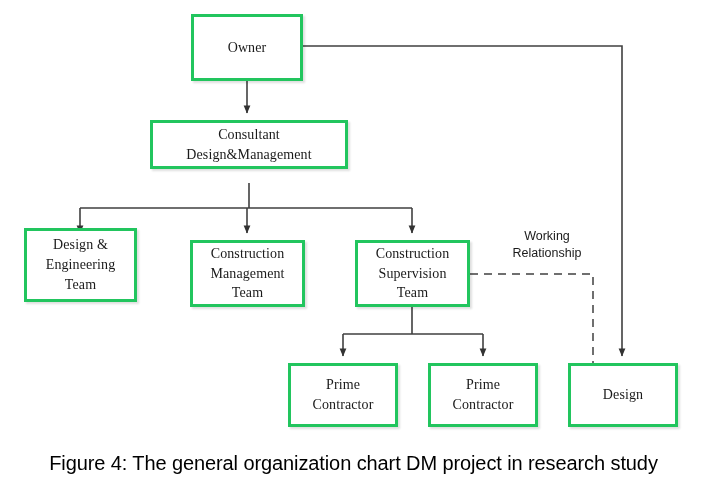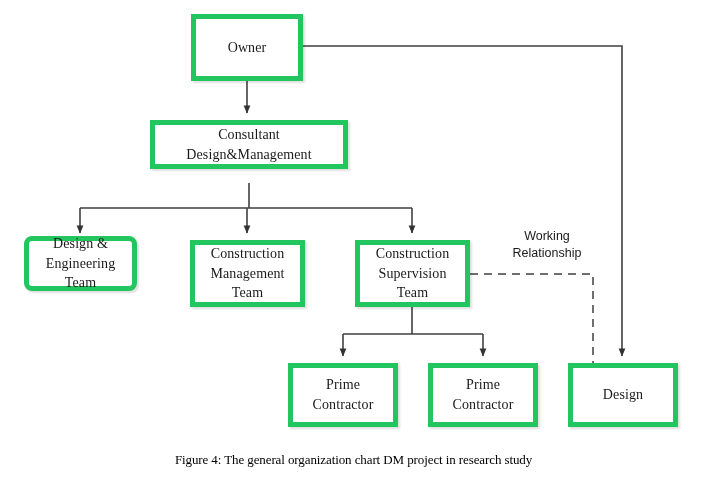--- a/index.html
+++ b/index.html
@@ -18,41 +18,41 @@
   #chart-canvas {
     position: absolute;
     left: 0;
     top: 0;
     width: 707px;
     height: 501px;
   }
   .node-box {
     position: absolute;
     box-sizing: border-box;
-    border: 5px solid #22c55e;
+    border: 3px solid #22c55e;
     background: #ffffff;
     box-shadow: 2px 2px 2px rgba(0,0,0,0.13);
     display: flex;
     align-items: center;
     justify-content: center;
     text-align: center;
     font-family: "Liberation Serif", "DejaVu Serif", serif;
     font-size: 14px;
     line-height: 1.42;
     color: #1a1a1a;
     letter-spacing: 0.1px;
   }
   .node-box .node-label {
     display: block;
     white-space: pre-line;
     padding: 0 3px;
   }
   #node-owner      { left: 191px; top: 14px;  width: 112px; height: 67px; }
   #node-consultant { left: 150px; top: 120px; width: 198px; height: 49px; }
-  #node-design     { left: 24px;  top: 236px; width: 113px; height: 55px; border-radius: 8px; }
+  #node-design     { left: 24px;  top: 228px; width: 113px; height: 74px; }
   #node-conmgmt    { left: 190px; top: 240px; width: 115px; height: 67px; }
   #node-consup     { left: 355px; top: 240px; width: 115px; height: 67px; }
   #node-prime-1    { left: 288px; top: 363px; width: 110px; height: 64px; }
   #node-prime-2    { left: 428px; top: 363px; width: 110px; height: 64px; }
   #node-vendors    { left: 568px; top: 363px; width: 110px; height: 64px; }
 
   .edge-annotation {
     position: absolute;
     font-family: "Liberation Sans", "DejaVu Sans", sans-serif;
     font-size: 12.5px;
@@ -65,22 +65,22 @@
     left: 487px;
     top: 228px;
     width: 120px;
   }
   #figure-caption {
     position: absolute;
     left: 0;
     top: 452px;
     width: 707px;
     text-align: center;
-    font-family: Liberation Serif, serif;
-    font-size: 13px;
+    font-family: Liberation Sans, sans-serif;
+    font-size: 20px;
     color: #000000;
     letter-spacing: -0.1px;
   }
 </style>
 </head>
 <body>
 
 <svg id="chart-canvas" viewBox="0 0 707 501" xmlns="http://www.w3.org/2000/svg">
   <defs>
     <marker id="arrowhead" markerWidth="9" markerHeight="9" refX="7.6" refY="4" orient="auto" markerUnits="userSpaceOnUse">

